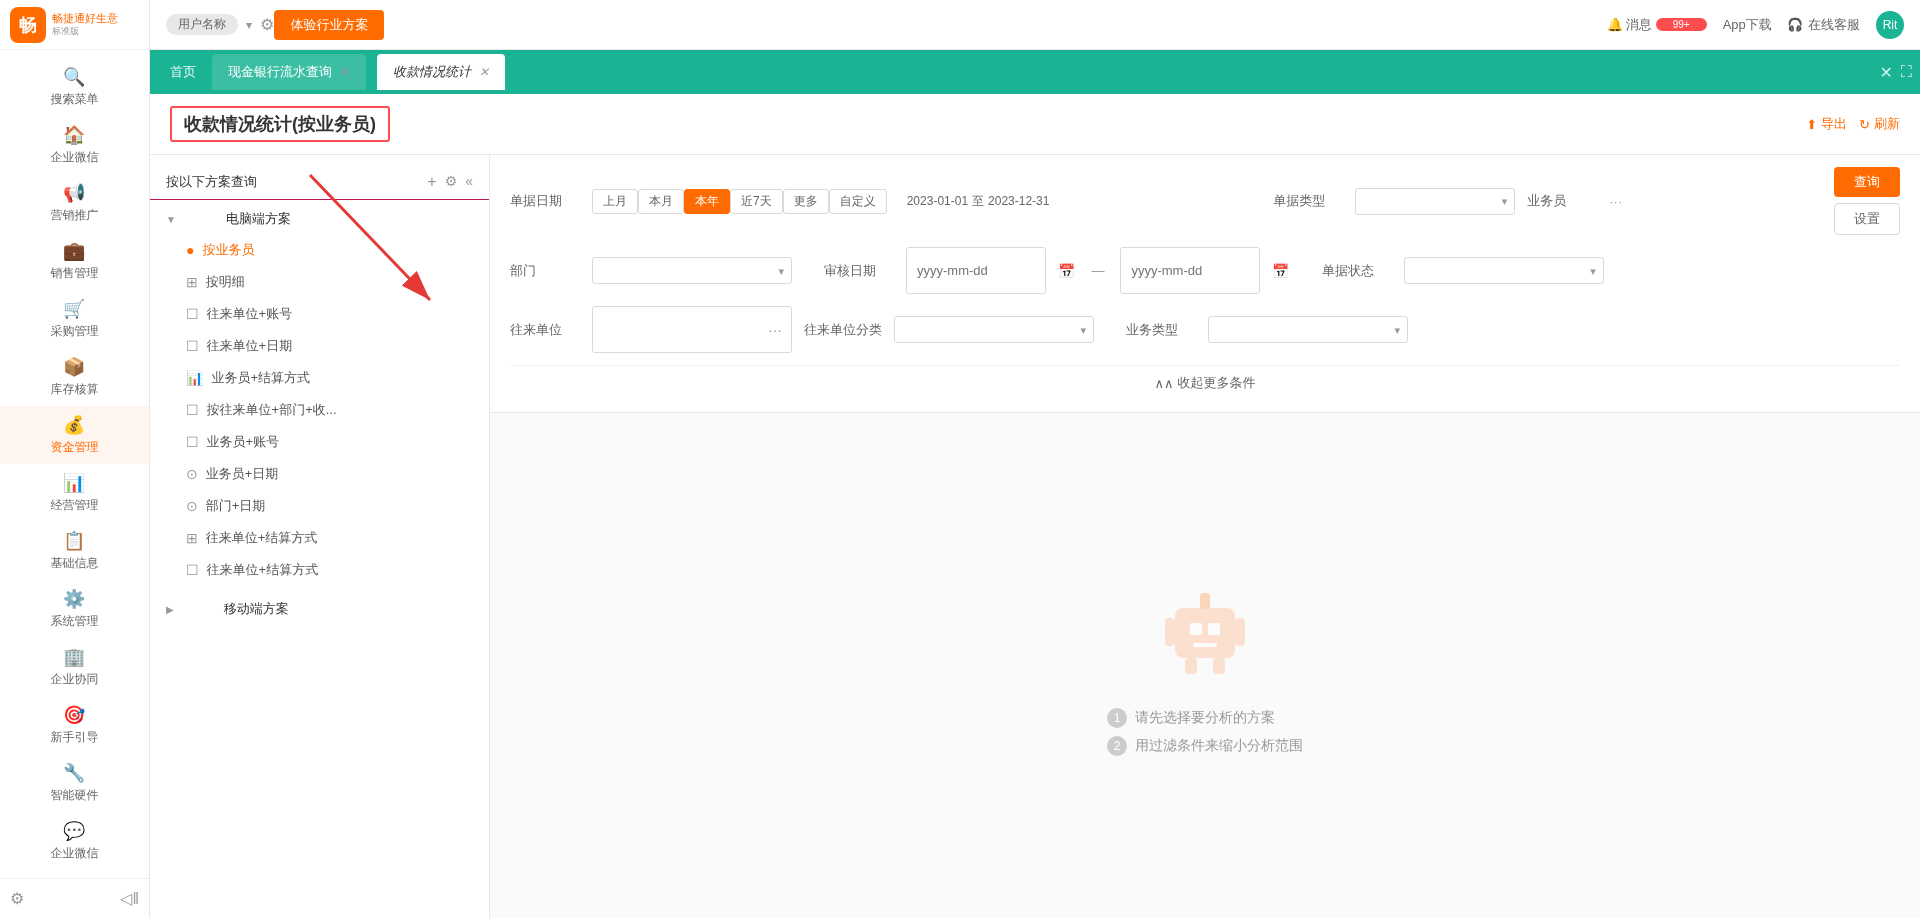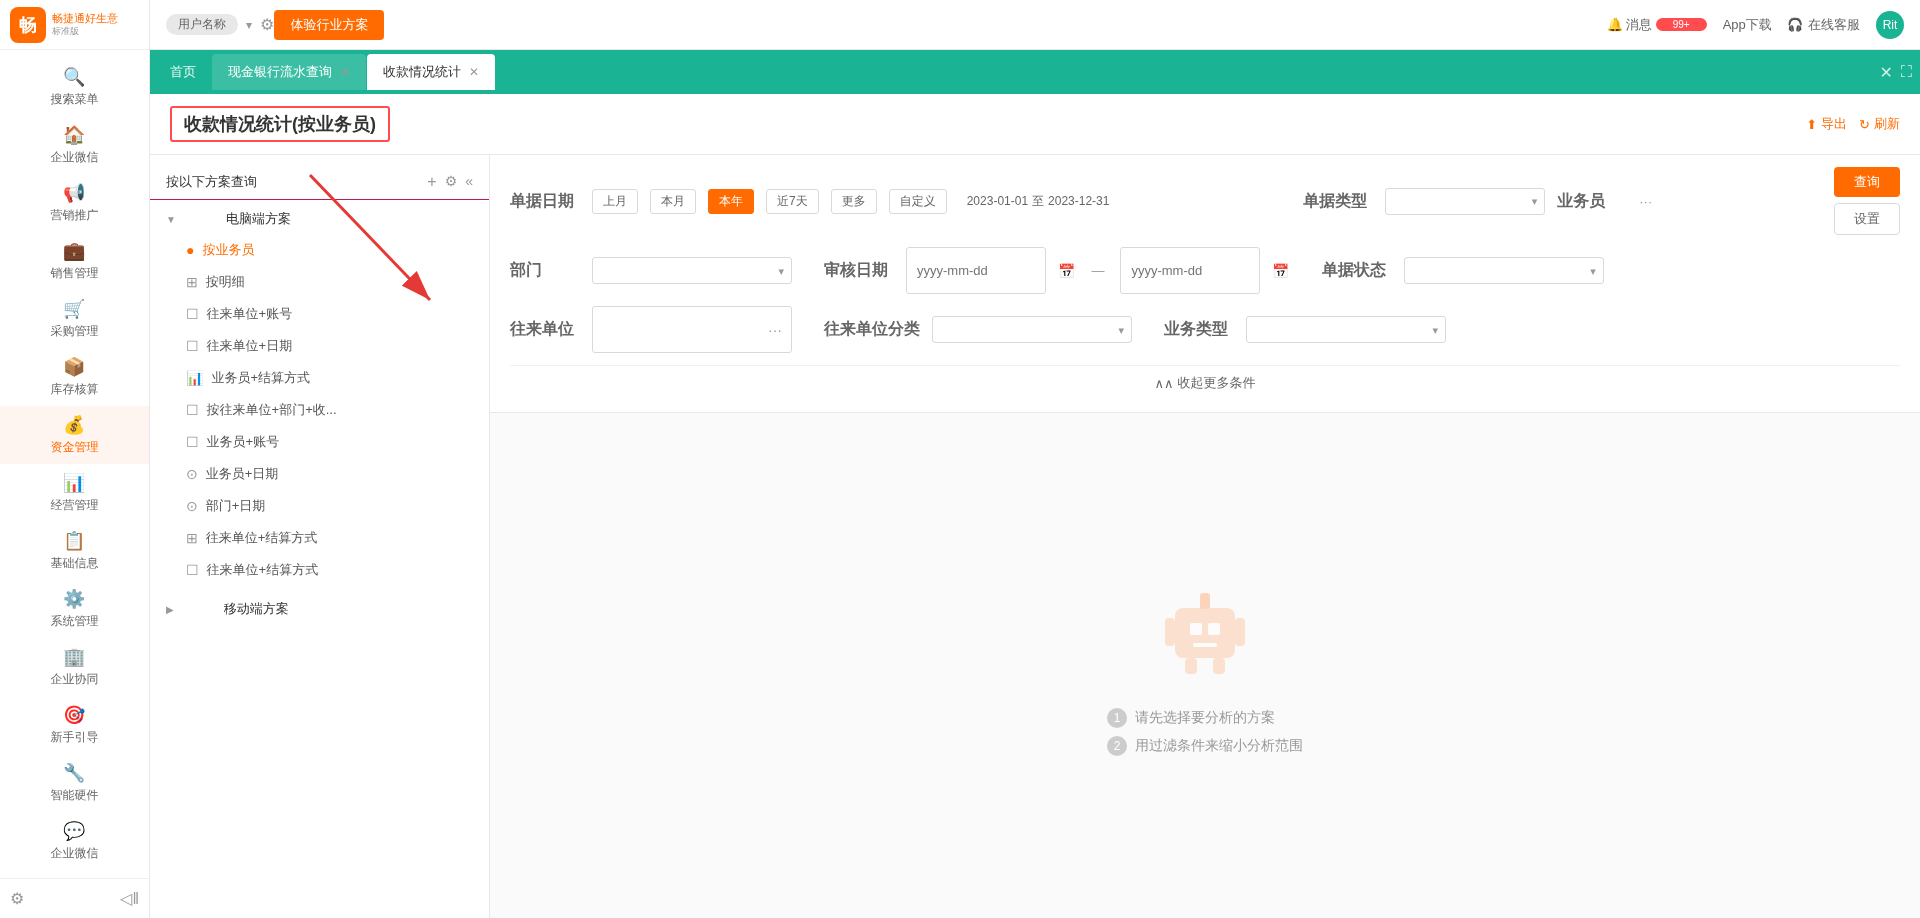--- a/index.html
+++ b/index.html
@@ -41,22 +41,22 @@
     .tab-bar-right-btn { color: rgba(255,255,255,0.8); font-size: 16px; cursor: pointer; }
 
     
     .content { flex: 1; display: flex; flex-direction: column; overflow: hidden; background: #f0f2f5; }
     .page-header { background: #fff; padding: 12px 20px; display: flex; align-items: center; border-bottom: 1px solid #e8e8e8; flex-shrink: 0; }
     .page-title { font-size: 18px; font-weight: bold; color: #333; border: 2px solid #ff4d4f; padding: 4px 12px; border-radius: 2px; }
     .page-header-actions { margin-left: auto; display: flex; gap: 12px; }
     .btn-export { color: #ff6b00; border: none; background: none; cursor: pointer; font-size: 13px; display: flex; align-items: center; gap: 4px; }
     .btn-refresh { color: #ff6b00; border: none; background: none; cursor: pointer; font-size: 13px; display: flex; align-items: center; gap: 4px; }
     .filter-row { display: flex; align-items: center; margin-bottom: 12px; flex-wrap: wrap; gap: 12px; }
-    .filter-label { color: #666; font-size: 16px; min-width: 70px; font-weight: bold; }
-    .date-tabs { display: flex; align-items: center; gap: 12px; }
+    .filter-label { color: #666; font-size: 13px; min-width: 70px; }
+    .date-tabs { display: flex; align-items: center; gap: 0; }
     .date-tab { padding: 3px 10px; border: 1px solid #d9d9d9; border-radius: 3px; font-size: 12px; cursor: pointer; color: #666; background: #fff; }
     .date-tab.active { background: #ff6b00; color: white; border-color: #ff6b00; }
     .date-range { display: flex; align-items: center; gap: 4px; font-size: 12px; color: #666; margin-left: 8px; }
     .filter-select { border: 1px solid #d9d9d9; border-radius: 3px; padding: 5px 28px 5px 10px; font-size: 13px; color: #333; background: #fff; min-width: 160px; appearance: none; cursor: pointer; position: relative; }
     .select-wrapper { position: relative; display: inline-block; }
     .select-wrapper::after { content: '▾'; position: absolute; right: 8px; top: 50%; transform: translateY(-50%); color: #999; pointer-events: none; font-size: 11px; }
     .filter-input { border: 1px solid #d9d9d9; border-radius: 3px; padding: 15px 10px; font-size: 13px; color: #999; min-width: 140px; }
     .filter-dash { color: #999; padding: 0 4px; }
     .filter-cal-icon { color: #999; font-size: 14px; }
     .filter-dots { color: #999; cursor: pointer; font-size: 14px; padding: 0 4px; }
@@ -205,21 +205,21 @@
   </div>
 
   <div class="tab-bar">
     <div class="tab tab-home">
       <span>首页</span>
     </div>
     <div class="tab" style="margin-left:4px; background: rgba(255,255,255,0.15); color:white;">
       <span>现金银行流水查询</span>
       <span class="tab-close">✕</span>
     </div>
-    <div class="tab active" style="margin-left:1px;">
+    <div class="tab active" style="margin-left:11px;font-style:italic;">
       <span>收款情况统计</span>
       <span class="tab-close">✕</span>
     </div>
     <div class="tab-bar-right">
       <span class="tab-bar-right-btn">✕</span>
       <span class="tab-bar-right-btn">⛶</span>
     </div>
   </div>
 
   <div class="content">
@@ -366,21 +366,21 @@
               </select>
             </div>
           </div>
 
           <div class="filter-row">
             <span class="filter-label">往来单位</span>
             <div style="position:relative;display:inline-block;">
               <input class="filter-input" type="text" style="width: 200px;">
               <span class="filter-dots" style="position:absolute;right:6px;top:50%;transform:translateY(-50%);color:#999;">···</span>
             </div>
-            <span class="filter-label" style="margin-left:20px;">往来单位分类</span>
+            <span class="filter-label" style="">往来单位分类</span>
             <div class="select-wrapper">
               <select class="filter-select" style="min-width:200px;">
                 <option></option>
               </select>
             </div>
             <span class="filter-label" style="margin-left:20px;">业务类型</span>
             <div class="select-wrapper">
               <select class="filter-select" style="min-width:200px;">
                 <option></option>
               </select>

